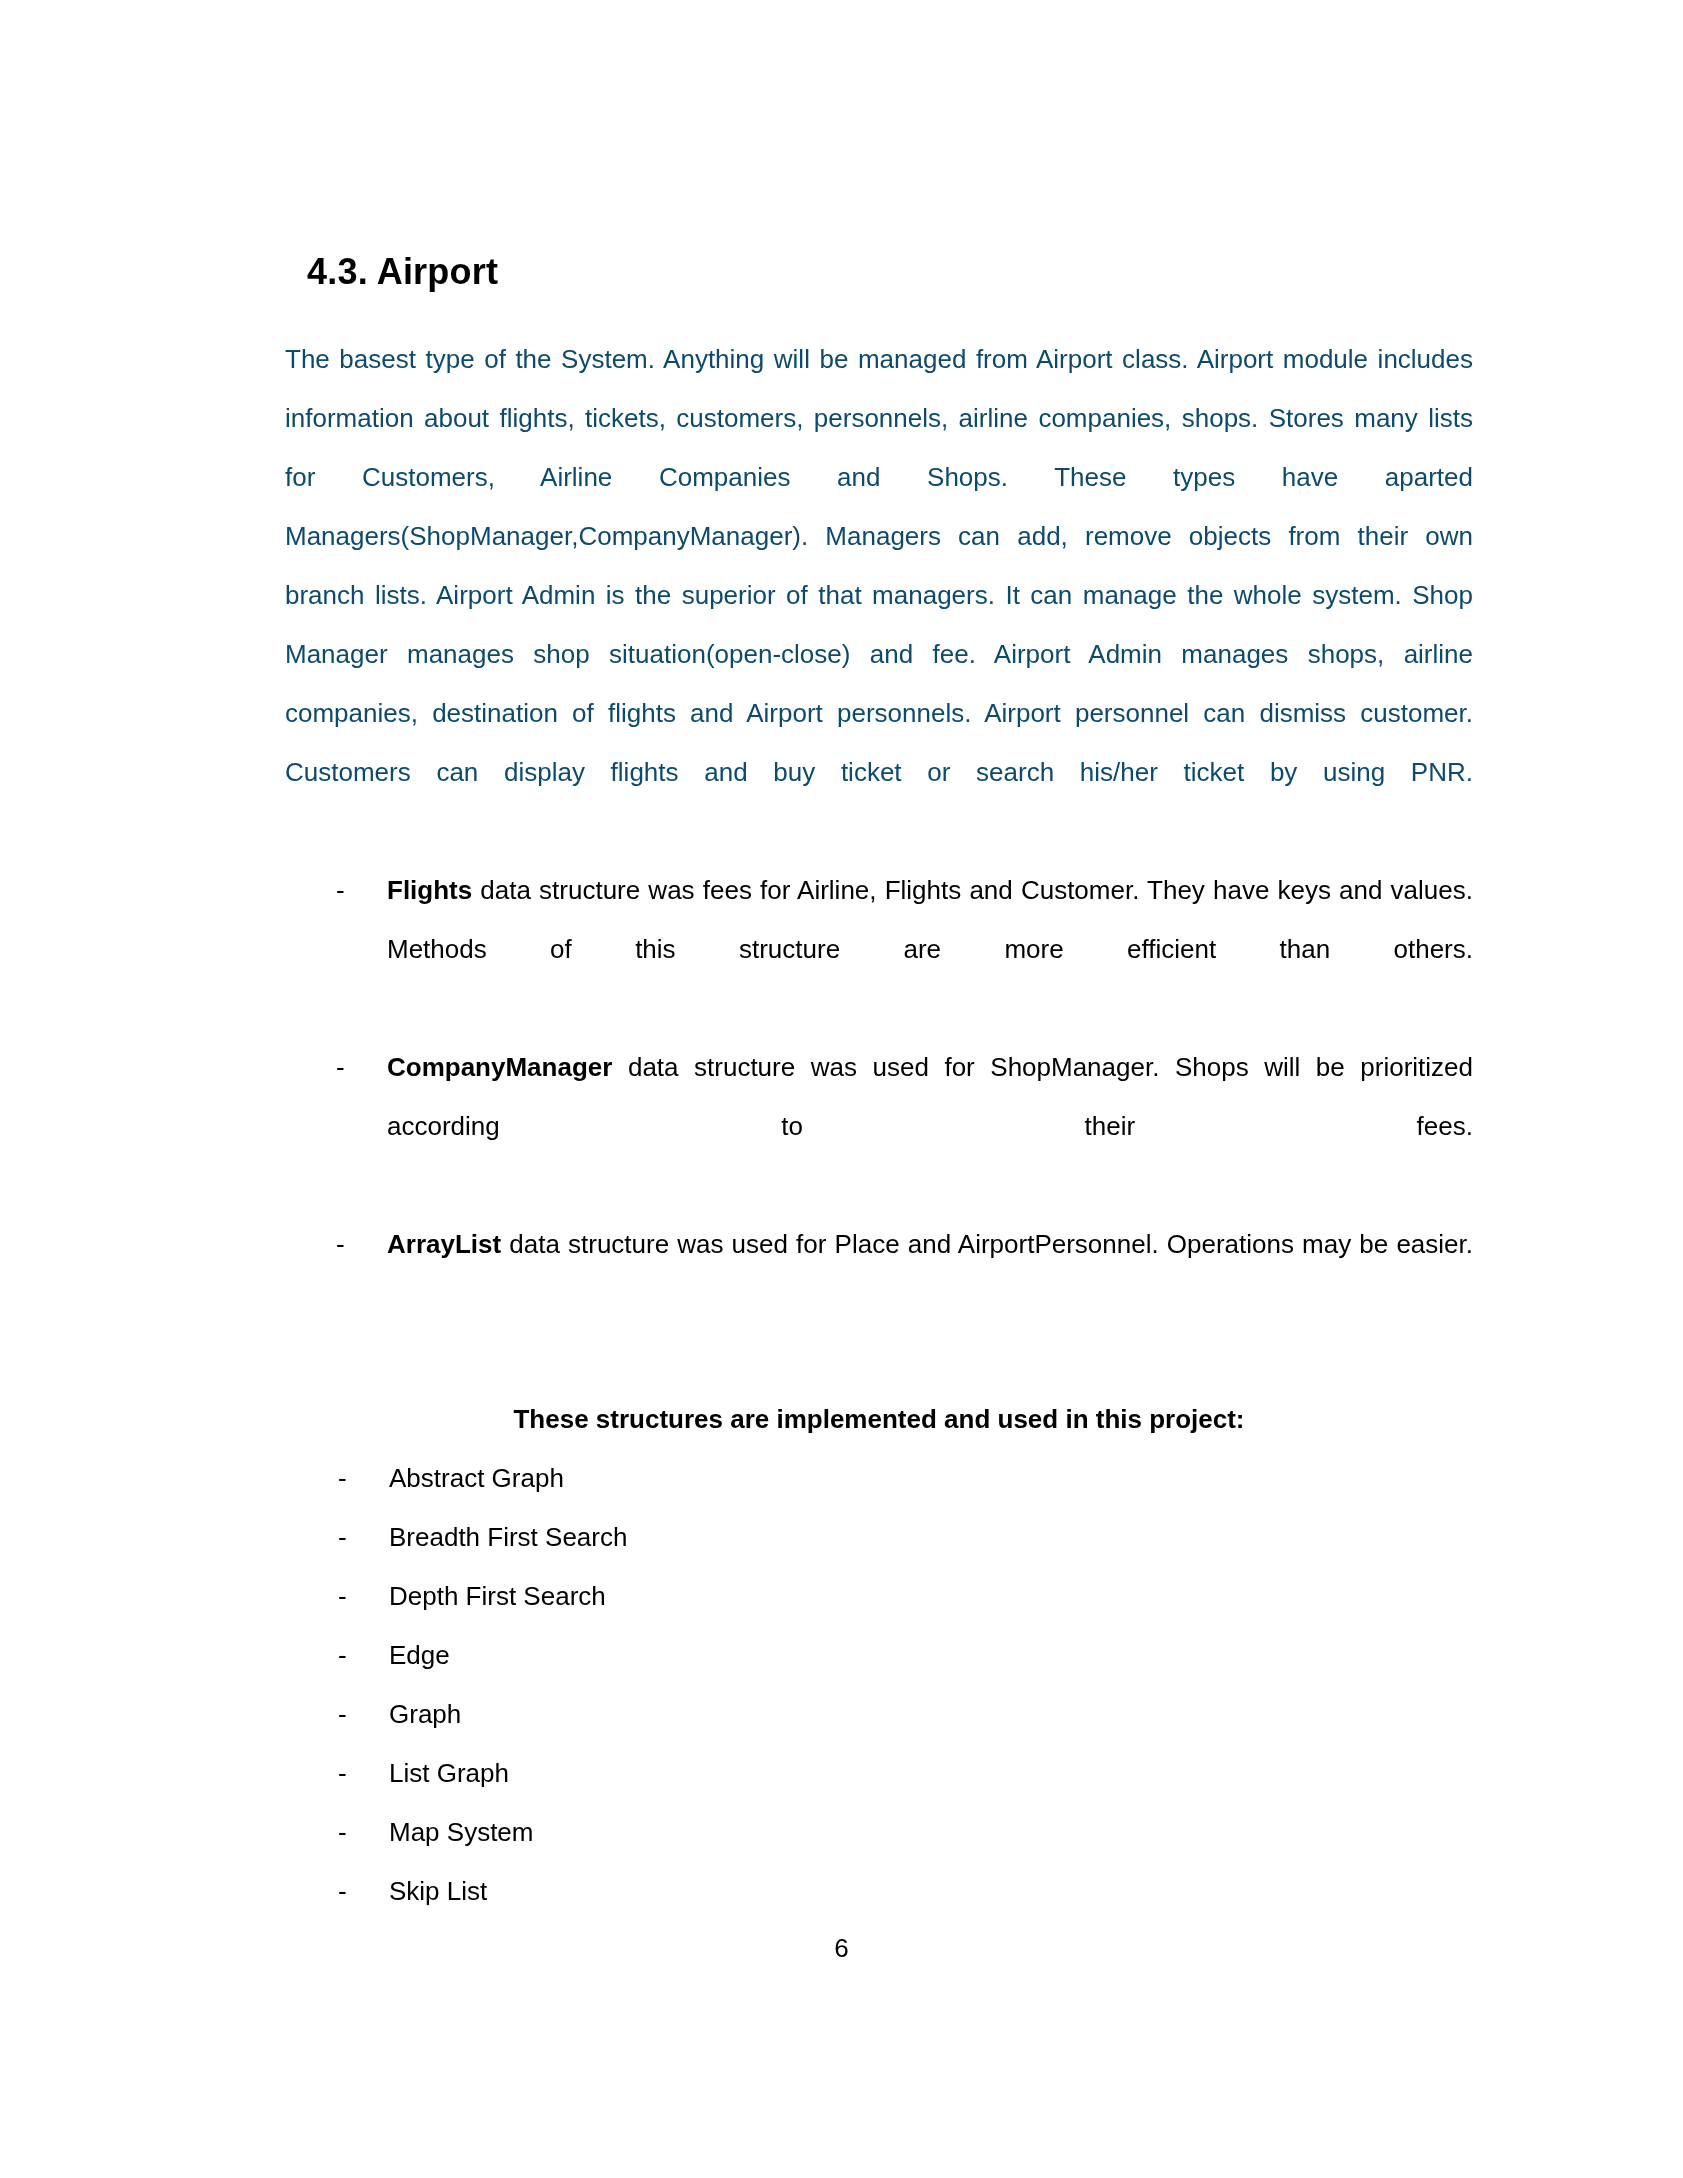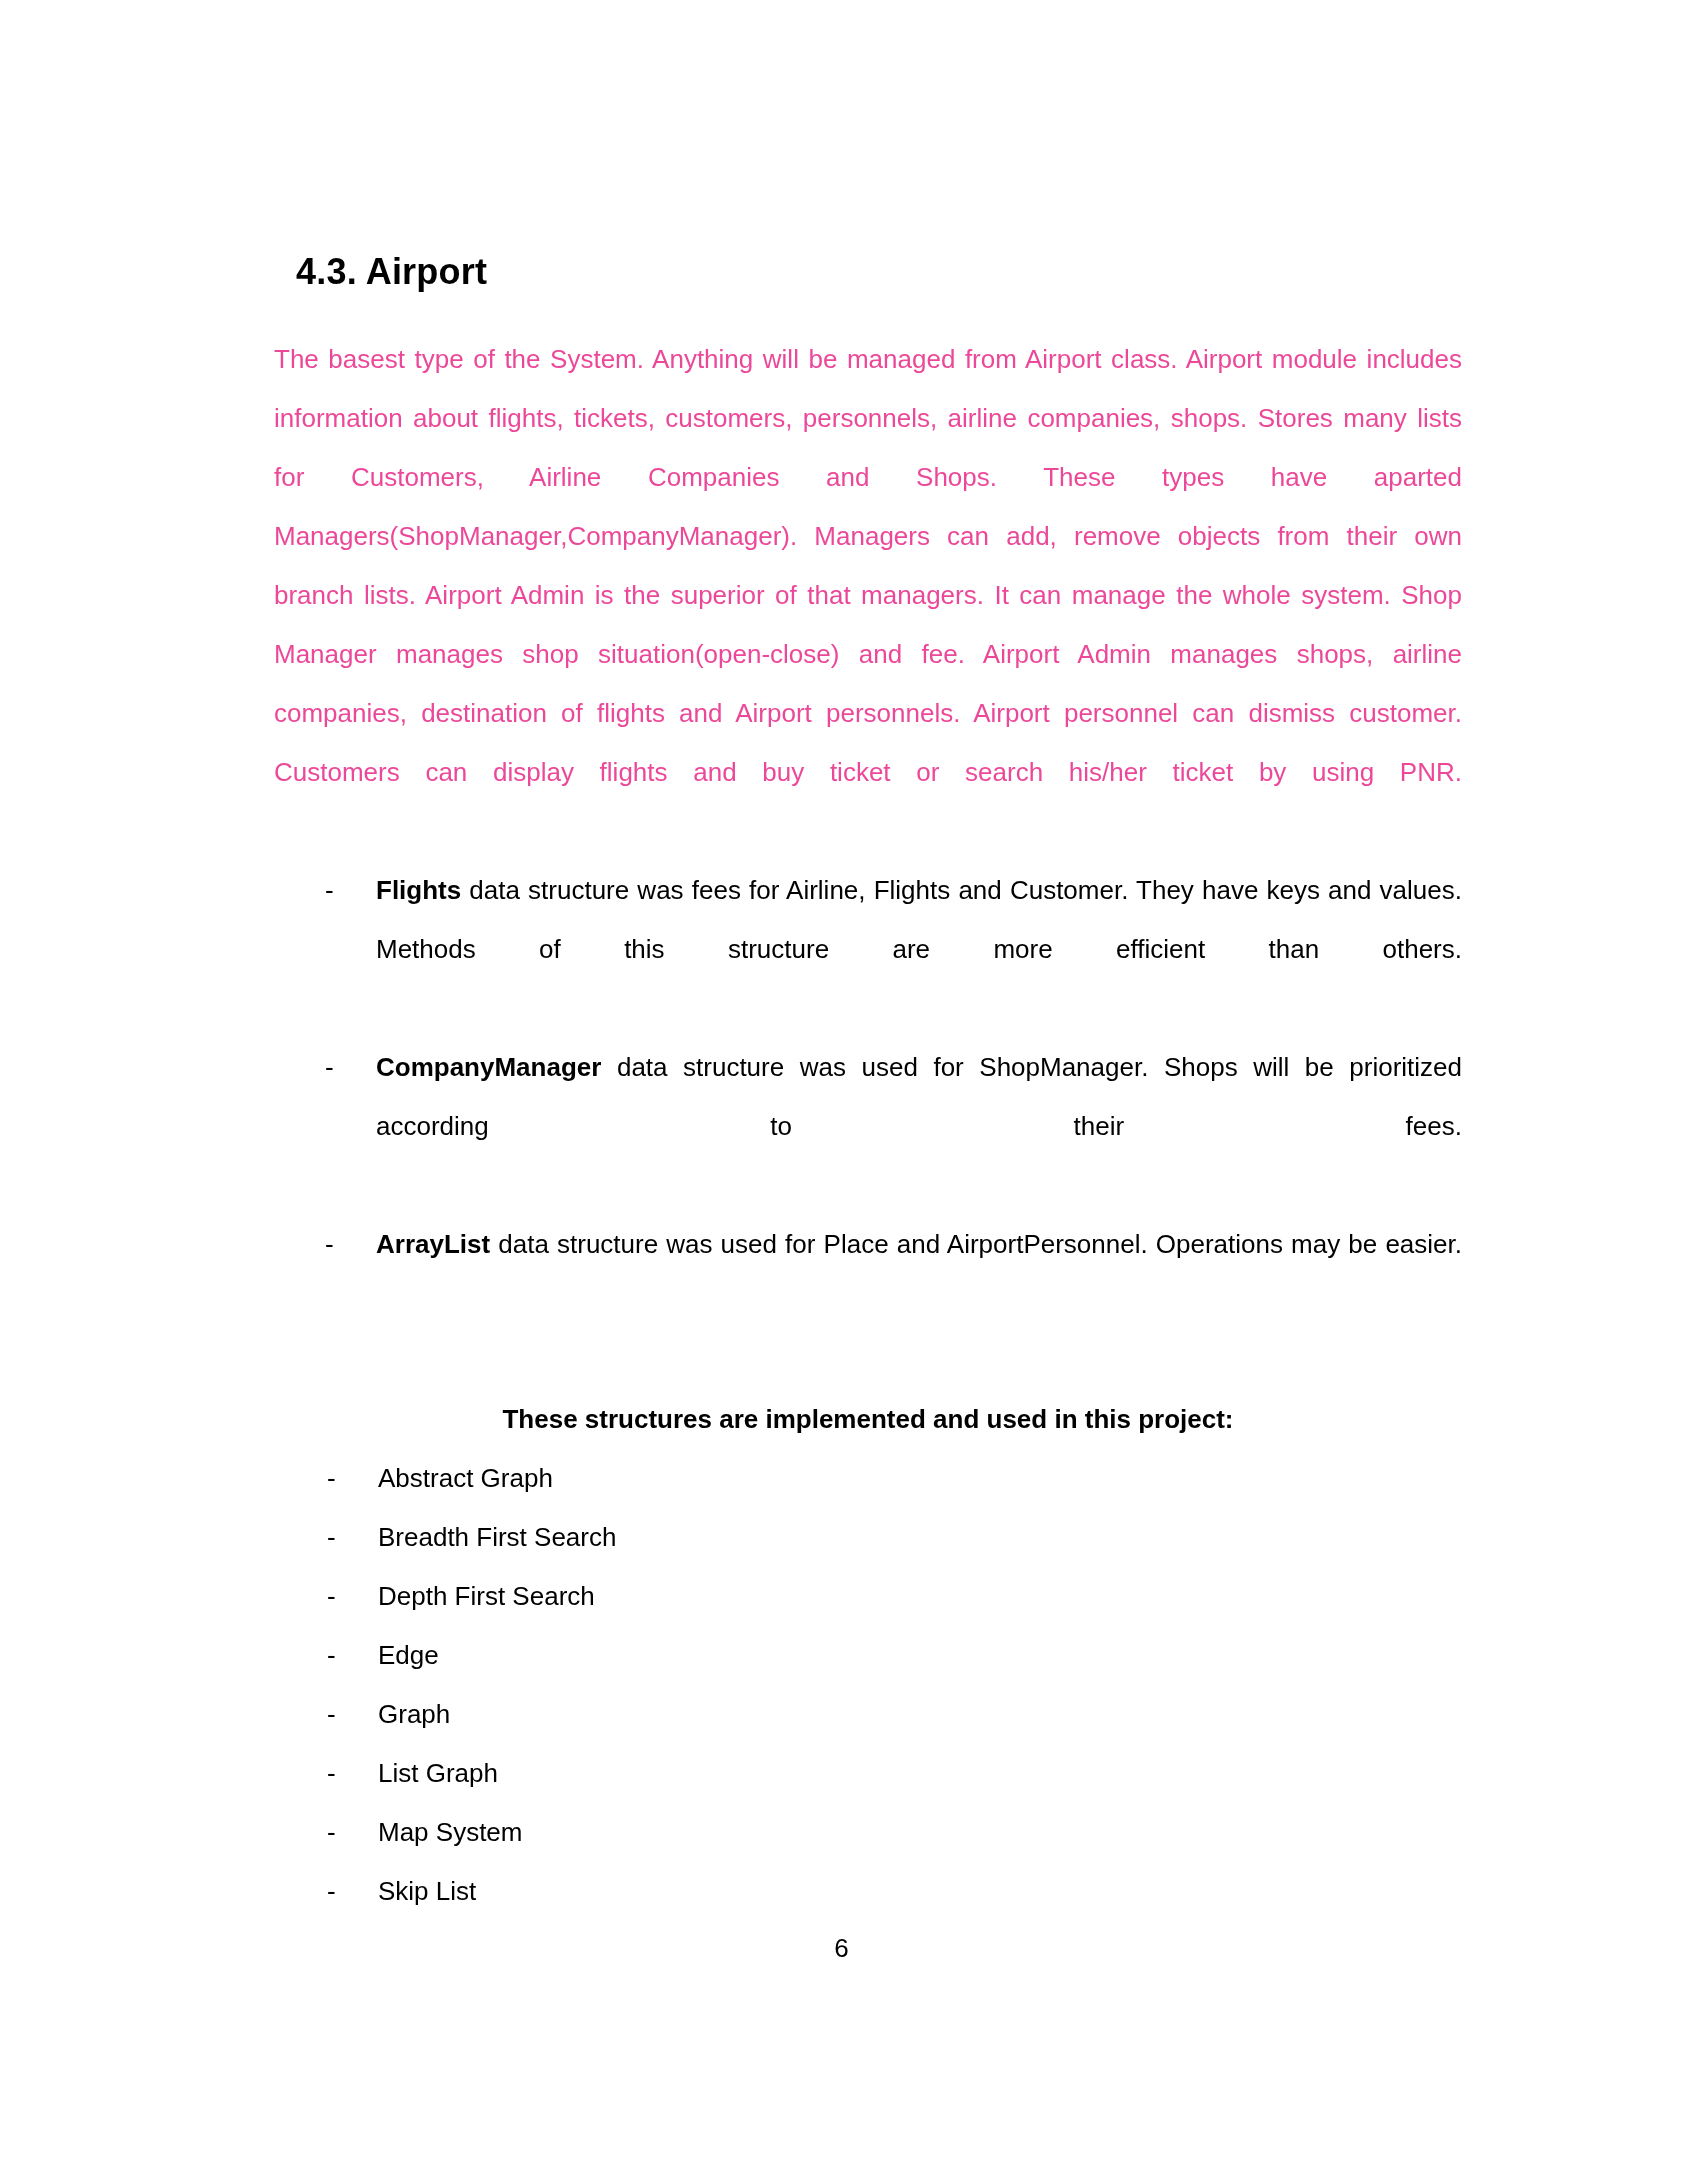--- a/index.html
+++ b/index.html
@@ -14,21 +14,21 @@
   .page {
     position: relative;
     width: 1683px;
     height: 2178px;
     background: #ffffff;
     box-sizing: border-box;
     overflow: hidden;
   }
   .content {
     position: absolute;
-    left: 274px;
+    left: 285px;
     top: 252px;
     width: 1188px;
   }
 
   
   .section-heading {
     font-size: 36px;
     font-weight: bold;
     letter-spacing: 0.2px;
     margin: 0 0 38px 22px;
@@ -36,21 +36,21 @@
     color: #000;
   }
 
   
   .body-paragraph {
     font-size: 26px;
     line-height: 59px;
     text-align: justify;
     text-justify: inter-word;
     margin: 0;
-    color: #ec4899;
+    color: #0c4a6e;
     -webkit-hyphens: none;
     hyphens: none;
   }
   .body-paragraph::after {
     content: "";
     display: inline-block;
     width: 100%;
   }
 
   

